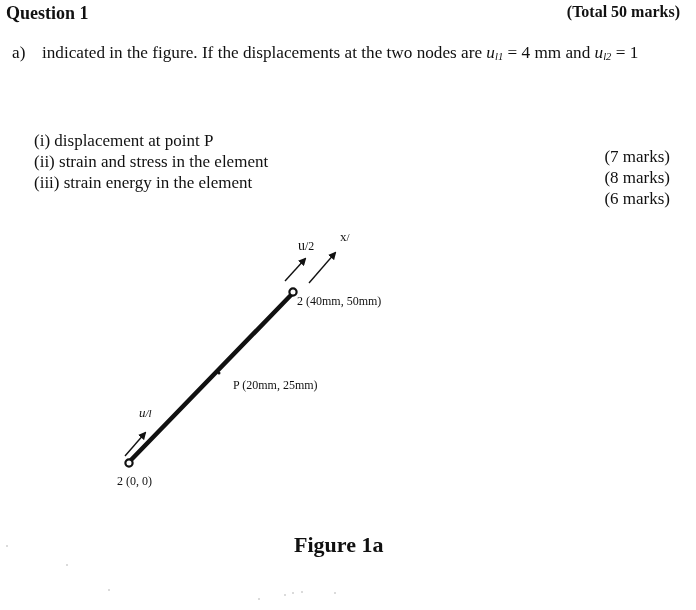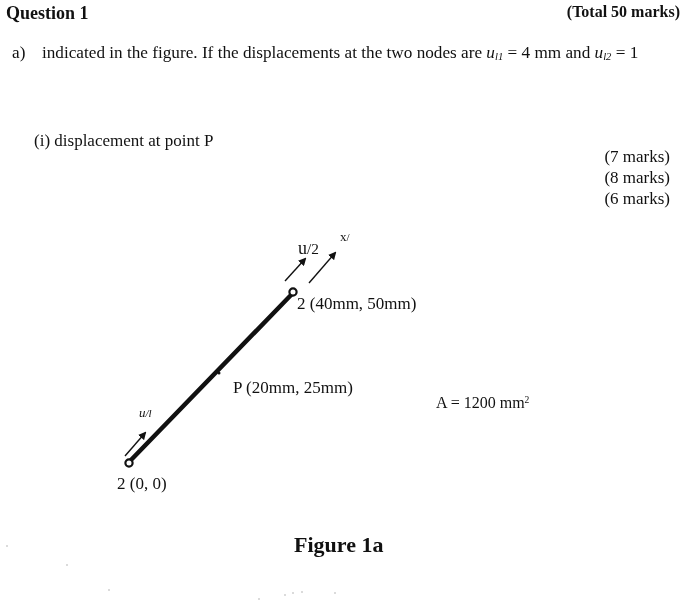--- a/index.html
+++ b/index.html
@@ -46,21 +46,21 @@
       left: 34px; top: 130px;
       font-size: 17px; line-height: 21px;
     }
     .marks {
       right: 26px; top: 146px;
       font-size: 17px; line-height: 21px;
       text-align: right;
     }
     .parts div, .marks div { white-space: nowrap; }
     .fig-label {
-      font-size: 17px;
+      font-size: 12px;
     }
     .props {
       left: 436px; top: 393px;
       font-size: 16px; line-height: 20px;
     }
     .props sup { font-size: 0.6em; vertical-align: 0.55em; line-height: 0; }
     .caption {
       left: 294px; top: 501px;
       font-size: 22px; font-weight: bold; margin-top: 31px;
     }
@@ -79,20 +79,22 @@
 
 <div class="abs para">
   <span class="lbl">a)</span>
   <div class="txt">
     <span class="ln"><span>indicated in the figure. If the displacements at the two nodes are </span><span class="it">u</span><span class="sub">l1</span><span> = 4 mm and </span><span class="it">u</span><span class="sub">l2</span><span> = 1</span></span>
   </div>
 </div>
 
 <div class="abs parts">
   <div>(i) displacement at point P</div>
+  <div>(ii) strain and stress in the element</div>
+  <div>(iii) strain energy in the element</div>
 </div>
 <div class="abs marks">
   <div>(7 marks)</div>
   <div>(8 marks)</div>
   <div>(6 marks)</div>
 </div>
 
 <svg class="fig" width="696" height="610" viewBox="0 0 696 610">
   <defs>
     <marker id="ah" markerWidth="8" markerHeight="8" refX="6" refY="4" orient="auto" markerUnits="userSpaceOnUse">
@@ -109,29 +111,28 @@
   <circle cx="219" cy="373" r="1.5" fill="#111"></circle>
 
   <line x1="125" y1="456" x2="145" y2="433" stroke="#111" stroke-width="1.4" marker-end="url(#ah)"></line>
 
   <line x1="285" y1="281" x2="305" y2="259" stroke="#111" stroke-width="1.4" marker-end="url(#ah)"></line>
 
   <line x1="309" y1="283" x2="335" y2="253" stroke="#111" stroke-width="1.4" marker-end="url(#ah)"></line>
 </svg>
 
 <div class="abs fig-label" style="left:139px; top:405px; font-size:13px;font-style:italic;"><span>u</span><span style="font-size:0.85em;">/</span><span style="font-size:0.85em;">l</span></div>
-<div class="abs fig-label" style="left:298px; top:238px; font-size:18px;text-align:center;"><span>u</span><span style="font-size:0.85em;">/2</span></div>
+<div class="abs fig-label" style="left:298px; top:238px; font-size:14px;text-align:center;"><span>u</span><span style="font-size:0.85em;">/2</span></div>
 <div class="abs fig-label" style="left:340px; top:229px; font-size:13px;"><span>x</span><span style="font-size:0.85em;">/</span></div>
 
 <div class="abs fig-label" style="left:297px; top:294px;">2 (40mm, 50mm)</div>
 <div class="abs fig-label" style="left:233px; top:378px;">P (20mm, 25mm)</div>
 <div class="abs fig-label" style="left:117px; top:474px;">2 (0, 0)</div>
 
 <div class="abs props">
-  <div><span>A = 1200 mm</span><sup>2</sup></div>
 </div>
 
 <div class="abs caption">Figure 1a</div>
 
 <div class="specks">
   <span style="left:6px; top:545px;"></span>
   <span style="left:66px; top:564px;"></span>
   <span style="left:108px; top:589px;"></span>
   <span style="left:258px; top:598px;"></span>
   <span style="left:284px; top:594px;"></span>

